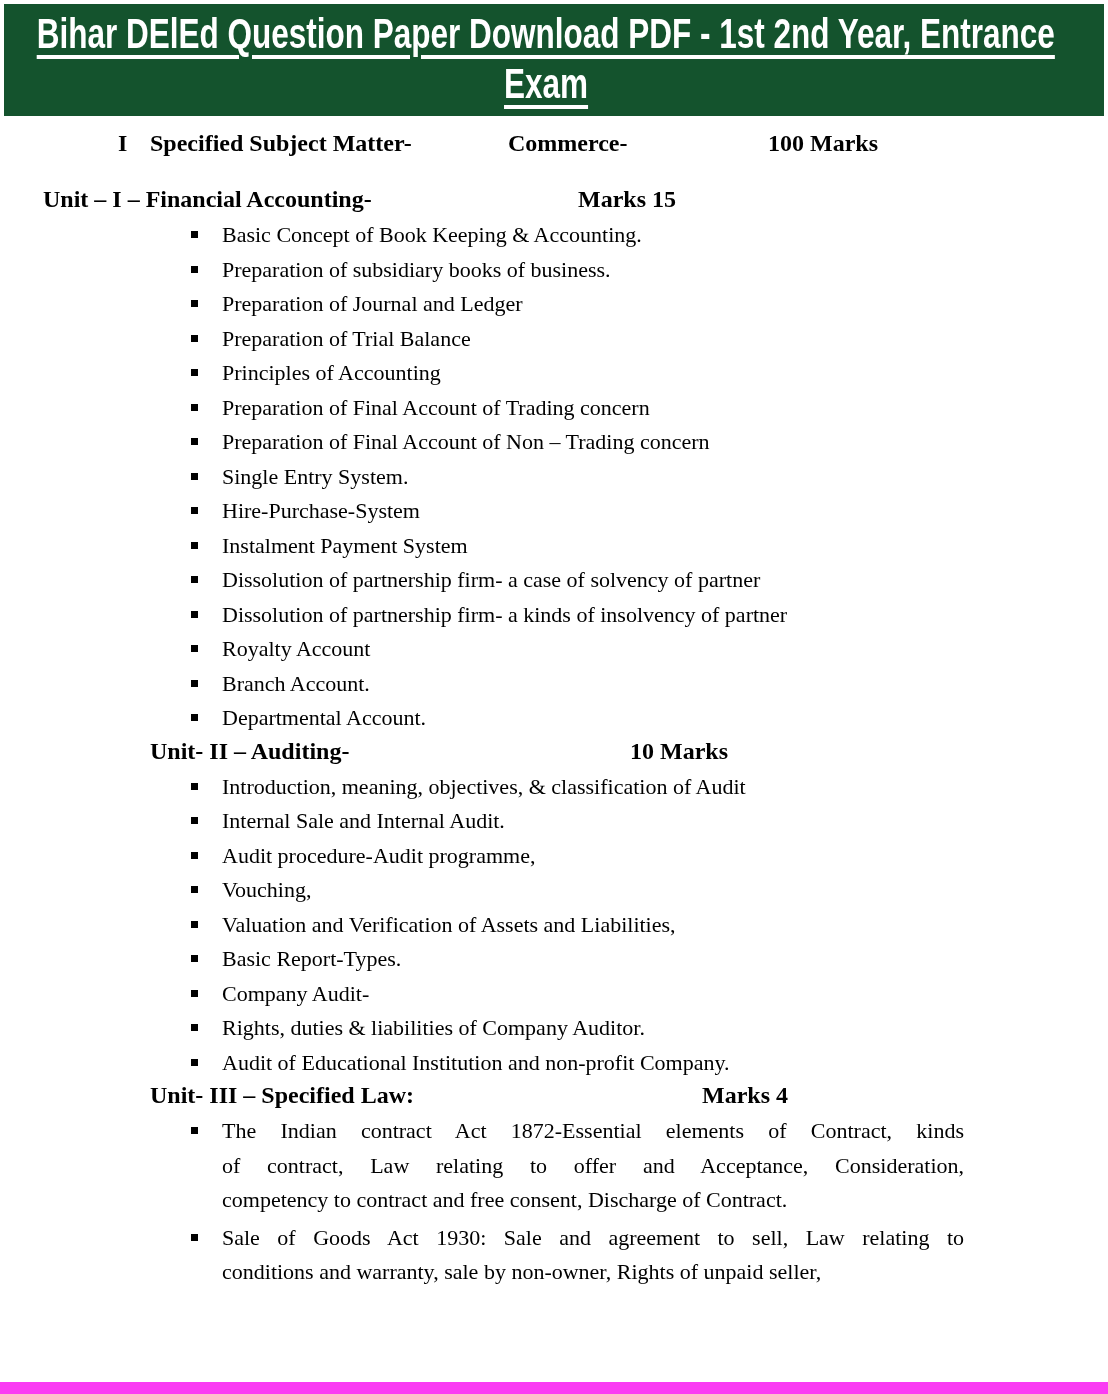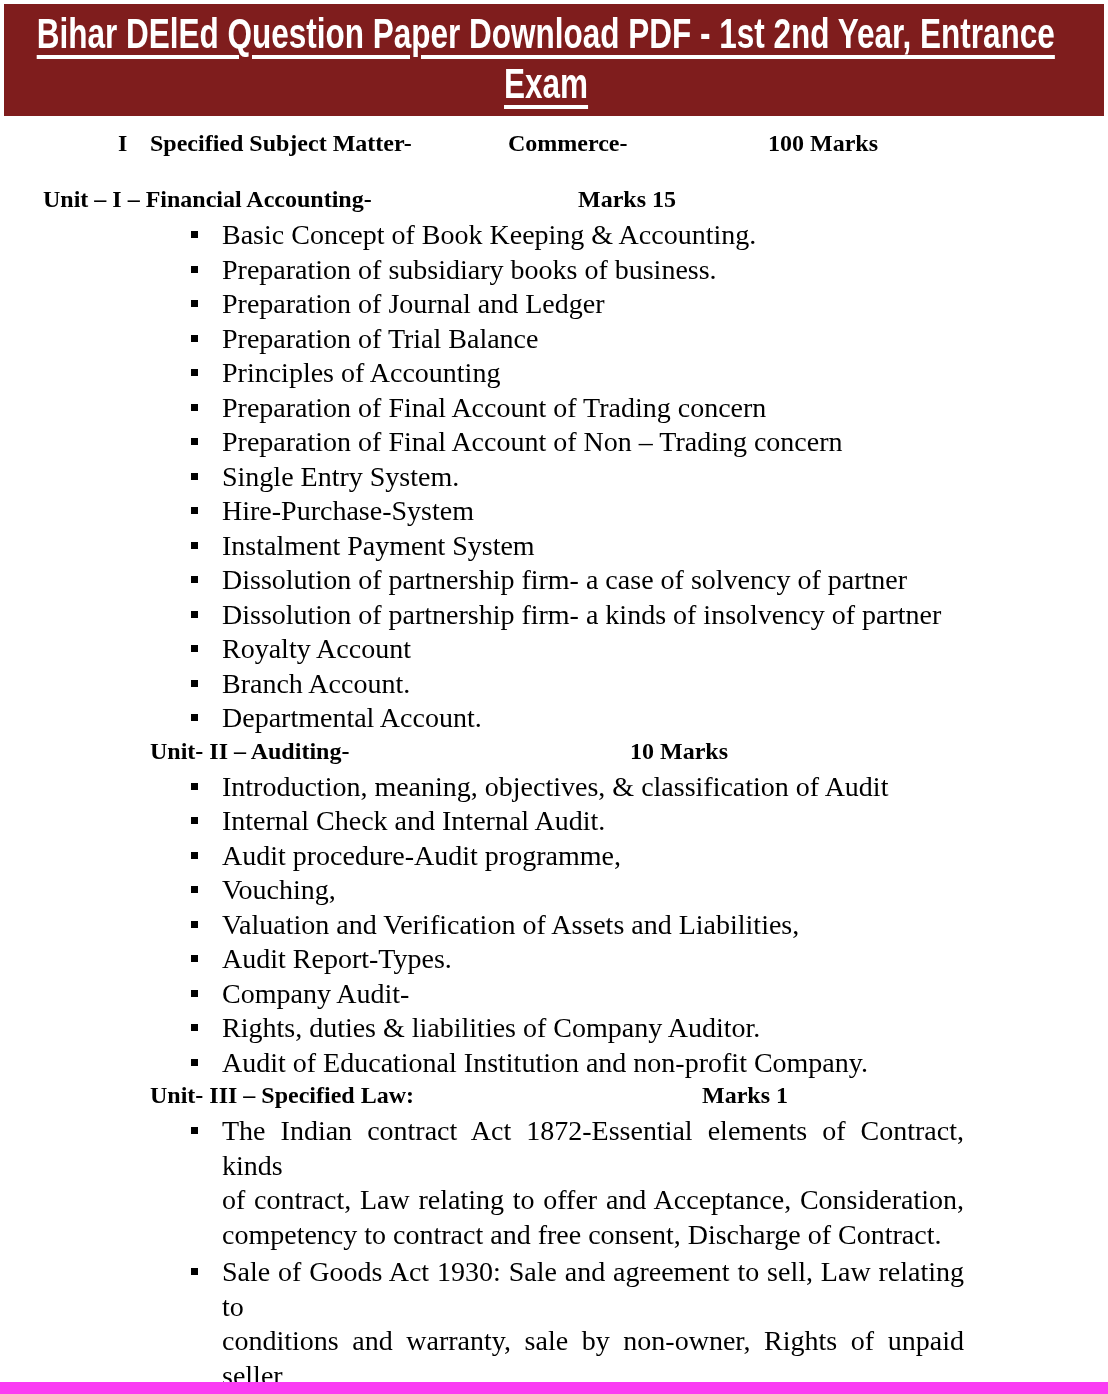--- a/index.html
+++ b/index.html
@@ -5,21 +5,21 @@
   html,body { margin:0; padding:0; }
   body {
     width:1108px; height:1394px; position:relative;
     background:#ffffff; color:#000;
     font-family:"Liberation Serif", serif;
     overflow:hidden;
   }
   
   .banner {
     margin:4px 4px 0 4px;
-    background:#7f1d1d;
+    background:#14532d;
     padding:5px 16px 7px 0;
   }
   .banner-line {
     display:flex; justify-content:center; align-items:center;
     height:50px;
   }
   .banner-text {
     font-family:"Liberation Sans", sans-serif;
     font-weight:700;
     font-size:42px;
@@ -53,21 +53,21 @@
   .unit-2 .unit-heading { margin-top:2px; }
   .unit-0 .umarks { left:535px; }  
   .unit-1 .umarks { left:480px; }  
   .unit-2 .umarks { left:552px; }  
   
   ul.topics { list-style:none; margin:0; padding:0; }
   ul.topics li {
     position:relative;
     margin-left:190px;
     padding-left:32px;
-    font-size:28px;
+    font-size:22px;
     line-height:34.5px;
     white-space:nowrap;
   }
   ul.topics li::before {
     content:"";
     position:absolute; left:1px; top:13px;
     width:7px; height:7px; background:#000;
   }
   
   .unit-2 ul.topics li {
@@ -131,35 +131,35 @@
         </ul>
     </section>
 
     <section class="unit unit-1">
       <div class="unit-heading">
         <span>Unit- II – Auditing-</span>
         <span class="umarks">10 Marks</span>
       </div>
       <ul class="topics">
           <li>Introduction, meaning, objectives, &amp; classification of Audit</li>
-          <li>Internal Check and Internal Audit.</li>
+          <li>Internal Sale and Internal Audit.</li>
           <li>Audit procedure-Audit programme,</li>
           <li>Vouching,</li>
           <li>Valuation and Verification of Assets and Liabilities,</li>
-          <li>Audit Report-Types.</li>
+          <li>Basic Report-Types.</li>
           <li>Company Audit-</li>
           <li>Rights, duties &amp; liabilities of Company Auditor.</li>
           <li>Audit of Educational Institution and non-profit Company.</li>
         </ul>
     </section>
 
     <section class="unit unit-2">
       <div class="unit-heading">
         <span>Unit- III – Specified Law:</span>
-        <span class="umarks">Marks 1</span>
+        <span class="umarks">Marks 4</span>
       </div>
       <ul class="topics">
           <li>
             <div class="pline jline">The Indian contract Act 1872-Essential elements of Contract, kinds</div>
             <div class="pline jline">of contract, Law relating to offer and Acceptance, Consideration,</div>
             <div class="pline">competency to contract and free consent, Discharge of Contract.</div>
           </li>
           <li>
             <div class="pline jline">Sale of Goods Act 1930: Sale and agreement to sell, Law relating to</div>
             <div class="pline">conditions and warranty, sale by non-owner, Rights of unpaid seller,</div>

